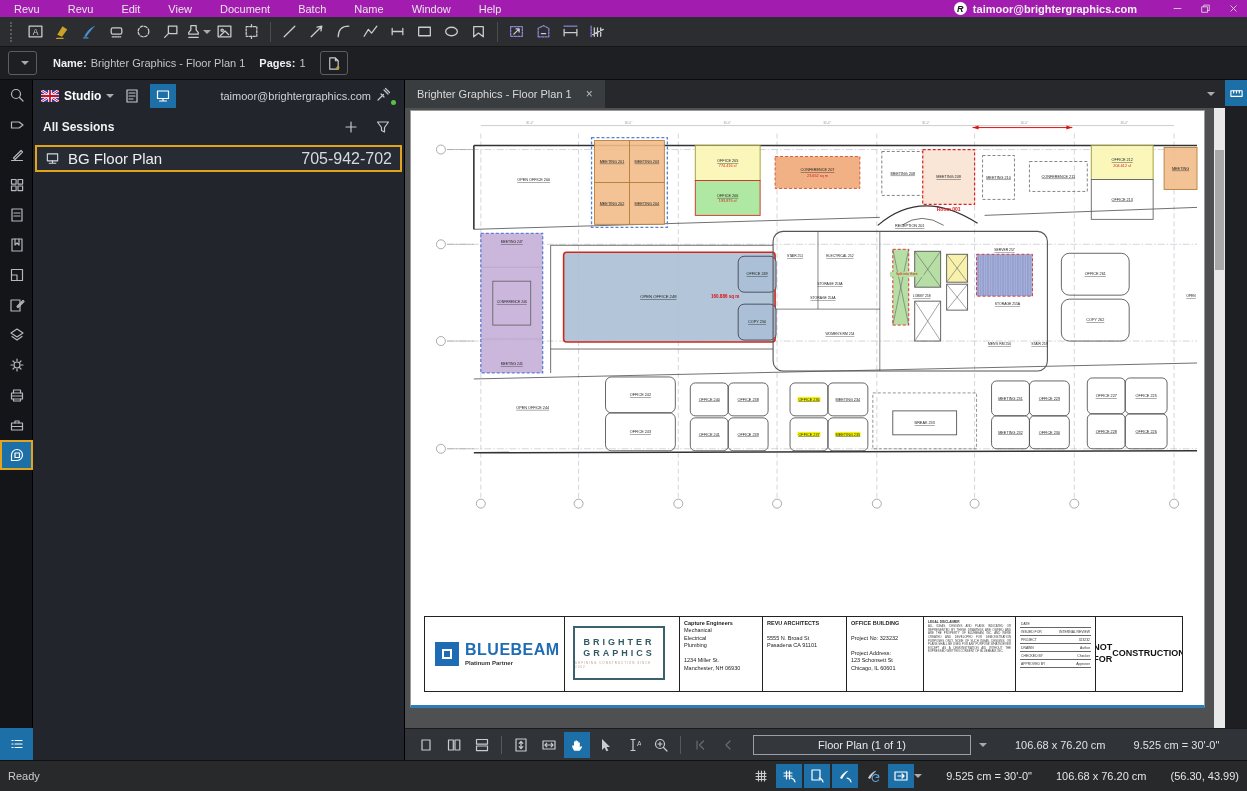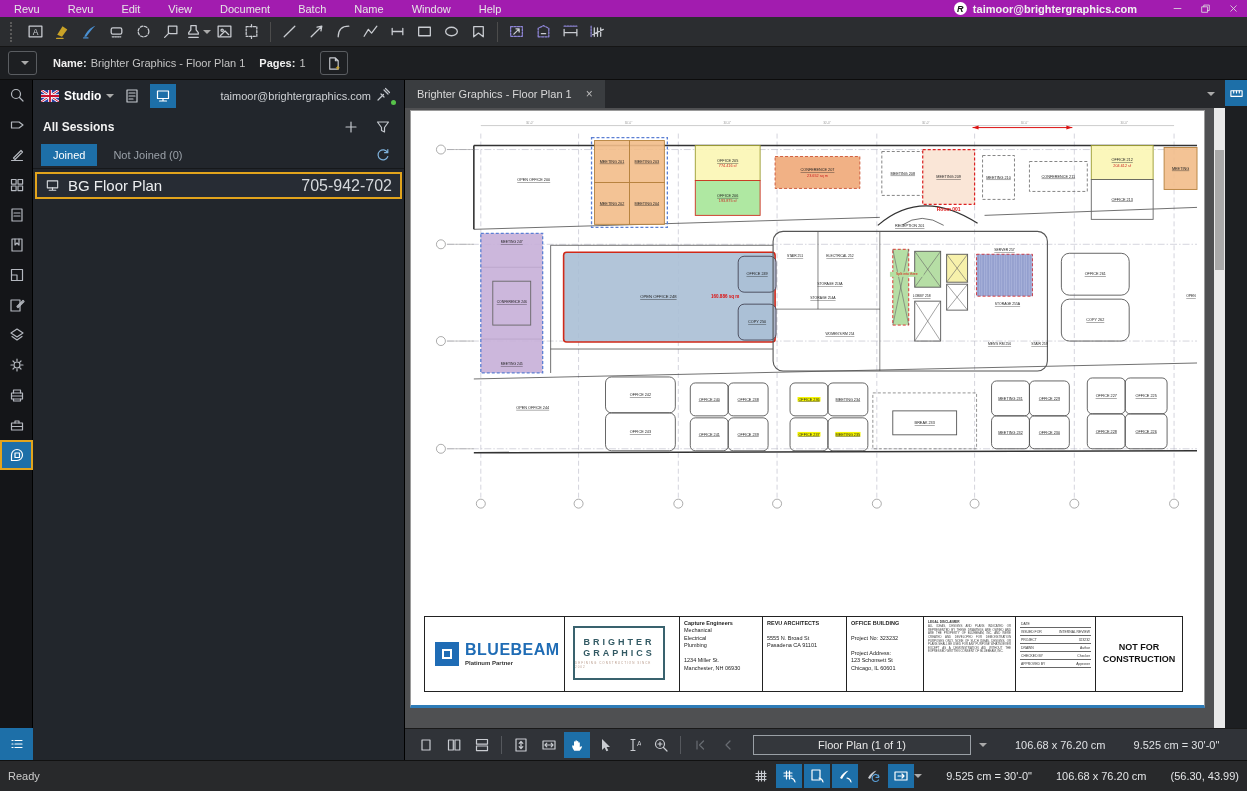--- a/index.html
+++ b/index.html
@@ -93,21 +93,21 @@
   .bb-sq { width:24px; height:24px; background:#1f6cb5; display:flex; align-items:center; justify-content:center; }
   .bb-sq i { display:block; width:10px; height:10px; border:2.5px solid #fff; }
   .bb-name { color:#1f6cb5; font-weight:bold; font-size:16px; letter-spacing:0.5px; line-height:1; }
   .bb-sub { color:#333; font-weight:bold; font-size:6px; margin-top:2px; }
   .tb-lines { font-size:5.5px; color:#222; line-height:1.35; }
   .tb-lines .b { font-weight:bold; }
   .tb-disc-title { font-size:3.2px; color:#333; font-weight:bold; margin-bottom:1px; }
   .tb-disc { font-size:2.9px; color:#444; line-height:1.25; text-align:justify; }
   .tb-table { width:100%; font-size:3.4px; color:#333; }
   .tb-table .r { display:flex; justify-content:space-between; border-bottom:0.5px solid #666; padding:1.5px 1px; }
-  .nfc { display:flex; flex-direction:column; align-items:center; justify-content:center; height:100%; font-weight:bold; font-size:9px; color:#111; text-align:center; line-height:1.3; }
+  .nfc { display:flex; flex-direction:row; align-items:center; justify-content:center; height:100%; font-weight:bold; font-size:9px; color:#111; text-align:center; line-height:1.3; }
 
   
   .navbar { height:32px; background:#303338; display:flex; align-items:center; padding-left:8px; gap:2px; border-top:1px solid #1a1a1a; color:#c9ccd1; }
   .nbtn { width:26px; height:26px; display:flex; align-items:center; justify-content:center; color:#c9ccd1; }
   .nbtn svg { width:16px; height:16px; }
   .nbtn.active { background:#1d6fa8; color:#fff; }
   .nbtn.disabled { color:#686c72; }
   .nsep { width:1px; height:18px; background:#55585d; margin:0 4px; }
   .page-field { width:218px; height:20px; border:1px solid #9aa0a6; display:flex; align-items:center; justify-content:center; color:#e8e8e8; font-size:11px; margin-left:10px; background:#34373c; }
   .nav-meta { font-size:11px; color:#dfe1e4; margin-left:26px; white-space:nowrap; }
@@ -432,30 +432,20 @@
       <div class="sessions-row">
         <b>All Sessions</b>
         <div class="hbtn">
           <svg class="icon" viewBox="0 0 16 16">
               <path d="M8 3 v10 M3 8 h10"></path>
             </svg>
         </div>
         <div class="hbtn">
           <svg class="icon" viewBox="0 0 16 16">
               <path d="M2.5 3 h11 L9.5 8.5 V13 l-3 -1.5 V8.5 z"></path>
-            </svg>
-        </div>
-      </div>
-      <div class="tabs-row">
-        <div class="tab-chip active">Joined</div>
-        <div class="tab-chip">Not Joined (0)</div>
-        <div class="spacer"></div>
-        <div class="hbtn refresh">
-          <svg class="icon" viewBox="0 0 16 16">
-              <path d="M12.8 9.5 A5 5 0 1 1 12.5 5.5 M12.8 2.5 v3.2 h-3.2"></path>
             </svg>
         </div>
       </div>
       <div class="session-item">
         <svg class="icon" viewBox="0 0 16 16">
             <rect x="2.5" y="3" width="11" height="7.5"></rect>
             <path d="M8 10.5 V13 M4.5 13 h7"></path>
           </svg>
         <span class="session-name">BG Floor Plan</span>
         <span class="session-id">705-942-702</span>

